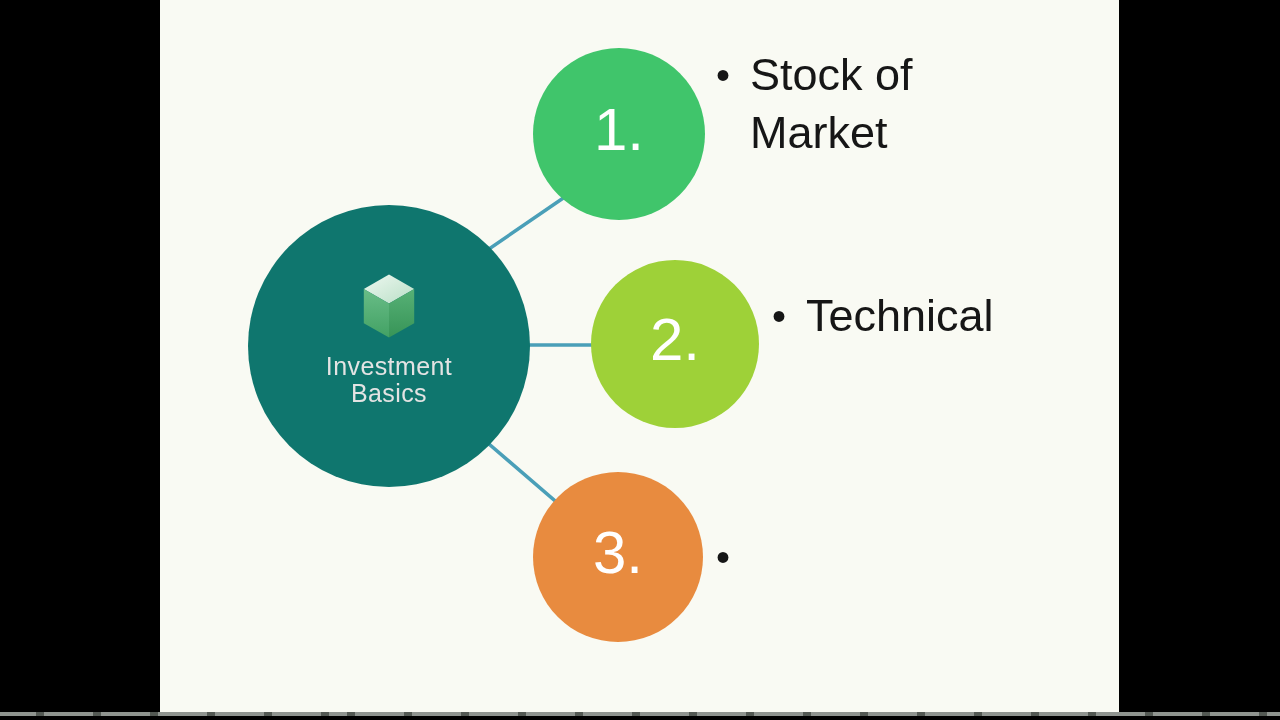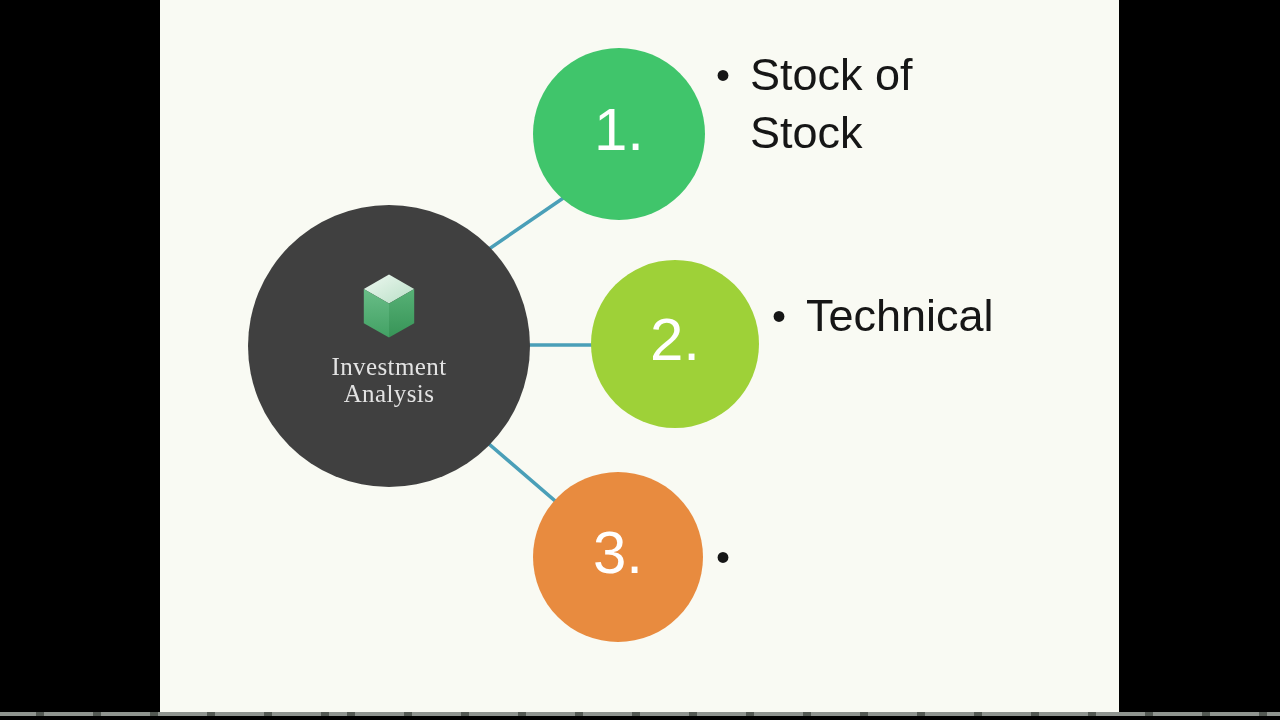--- a/index.html
+++ b/index.html
@@ -81,21 +81,21 @@
 <body>
 
 <div class="slide" style="background: rgb(249, 250, 243);">
 
   <svg class="connectors">
     <line x1="310" y1="262" x2="415" y2="190" style="stroke: rgb(74, 159, 184);"></line>
     <line x1="365" y1="345" x2="442" y2="345" style="stroke: rgb(74, 159, 184);"></line>
     <line x1="315" y1="432" x2="408" y2="512" style="stroke: rgb(74, 159, 184);"></line>
   </svg>
 
-  <div class="circle hub" style="background: #404040; color: rgb(227, 227, 227); font-family: Liberation Serif, serif;">
+  <div class="circle hub" style="background: #0f766e; color: rgb(227, 227, 227);">
     <svg class="cube" width="54" height="68" viewBox="0 0 60 72">
       <defs>
         <linearGradient id="gTop" x1="0" y1="0" x2="1" y2="1">
           <stop offset="0" stop-color="#eef8f1"></stop>
           <stop offset="1" stop-color="#b9dfc6"></stop>
         </linearGradient>
         <linearGradient id="gLeft" x1="0" y1="0" x2="0" y2="1">
           <stop offset="0" stop-color="#69bd87"></stop>
           <stop offset="1" stop-color="#42a164"></stop>
         </linearGradient>
@@ -103,39 +103,39 @@
           <stop offset="0" stop-color="#57b176"></stop>
           <stop offset="1" stop-color="#379457"></stop>
         </linearGradient>
       </defs>
       <polygon points="30,0 58,16 30,32 2,16" fill="url(#gTop)"></polygon>
       <polygon points="2,16 30,32 30,70 2,54" fill="url(#gLeft)"></polygon>
       <polygon points="58,16 30,32 30,70 58,54" fill="url(#gRight)"></polygon>
     </svg>
     <div class="hub-title">
       <div>Investment</div>
-      <div>Analysis</div>
+      <div>Basics</div>
     </div>
   </div>
 
   <div class="circle node n1" style="background: rgb(64, 197, 107); color: rgb(255, 255, 255);">
     <span class="num">1.</span>
   </div>
   <div class="circle node n2" style="background: rgb(158, 209, 56); color: rgb(255, 255, 255);">
     <span class="num">2.</span>
   </div>
   <div class="circle node n3" style="background: rgb(232, 139, 63); color: rgb(255, 255, 255);">
     <span class="num">3.</span>
   </div>
 
   <div class="label l1" style="color: rgb(22, 22, 22);">
     <span class="bullet">•</span>
     <div class="lines">
       <div>Stock of</div>
-      <div>Stock</div>
+      <div>Market</div>
     </div>
   </div>
 
   <div class="label l2" style="color: rgb(22, 22, 22);">
     <span class="bullet">•</span>
     <div class="lines">
       <div>Technical</div>
     </div>
   </div>
 

